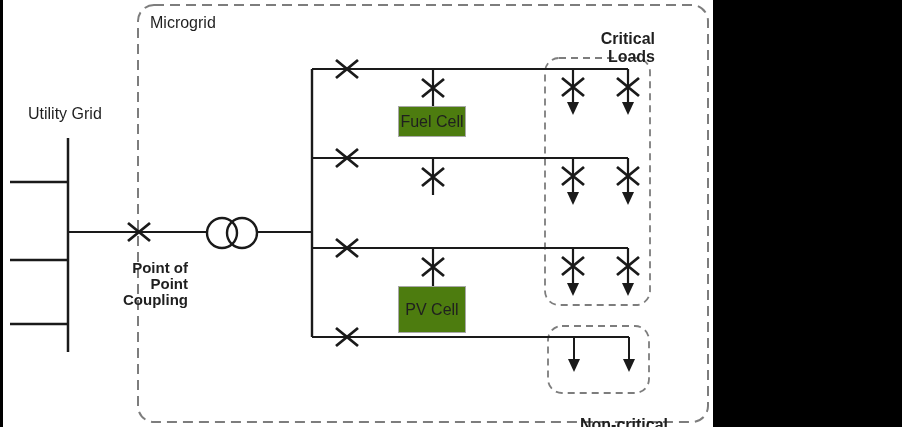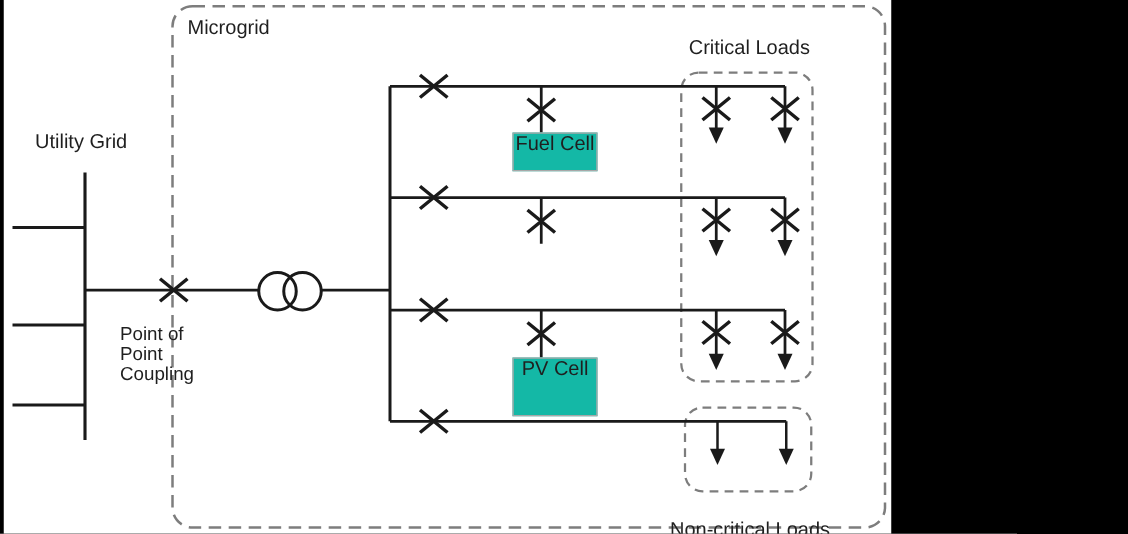--- a/index.html
+++ b/index.html
@@ -10,26 +10,26 @@
   }
   :root{
     --bg:#ffffff; --line:#1a1a1a; --dash:#7d7d7d; --boxborder:#a8a8a8; --text:#1f1f1f;
   }
   .canvas{position:absolute;left:0;top:0;width:902px;height:427px;}
   svg.diagram{position:absolute;left:0;top:0;}
   .lbl{
     position:absolute;color:var(--text);font-size:16px;line-height:18px;
     white-space:nowrap;
   }
-  .lbl.center{text-align:left;white-space:normal;}
+  .lbl.center{text-align:right;white-space:normal;font-weight:bold;}
   .genbox{
-    position:absolute;box-sizing:border-box;background:#14b8a6;
+    position:absolute;box-sizing:border-box;background:#4d7c0f;
     border:1.5px solid var(--boxborder);
-    display:flex;align-items:flex-start;justify-content:center;
-    font-size:16px;color:var(--text);margin-left:12px;
+    display:flex;align-items:center;justify-content:center;
+    font-size:16px;color:var(--text);
   }
   .pcc{font-size:15px;line-height:16px;}
 </style>
 </head>
 <body style="background: rgb(0, 0, 0);">
 
 <div class="canvas">
 
   <svg class="diagram" width="902" height="427" viewBox="0 0 902 427">
 

